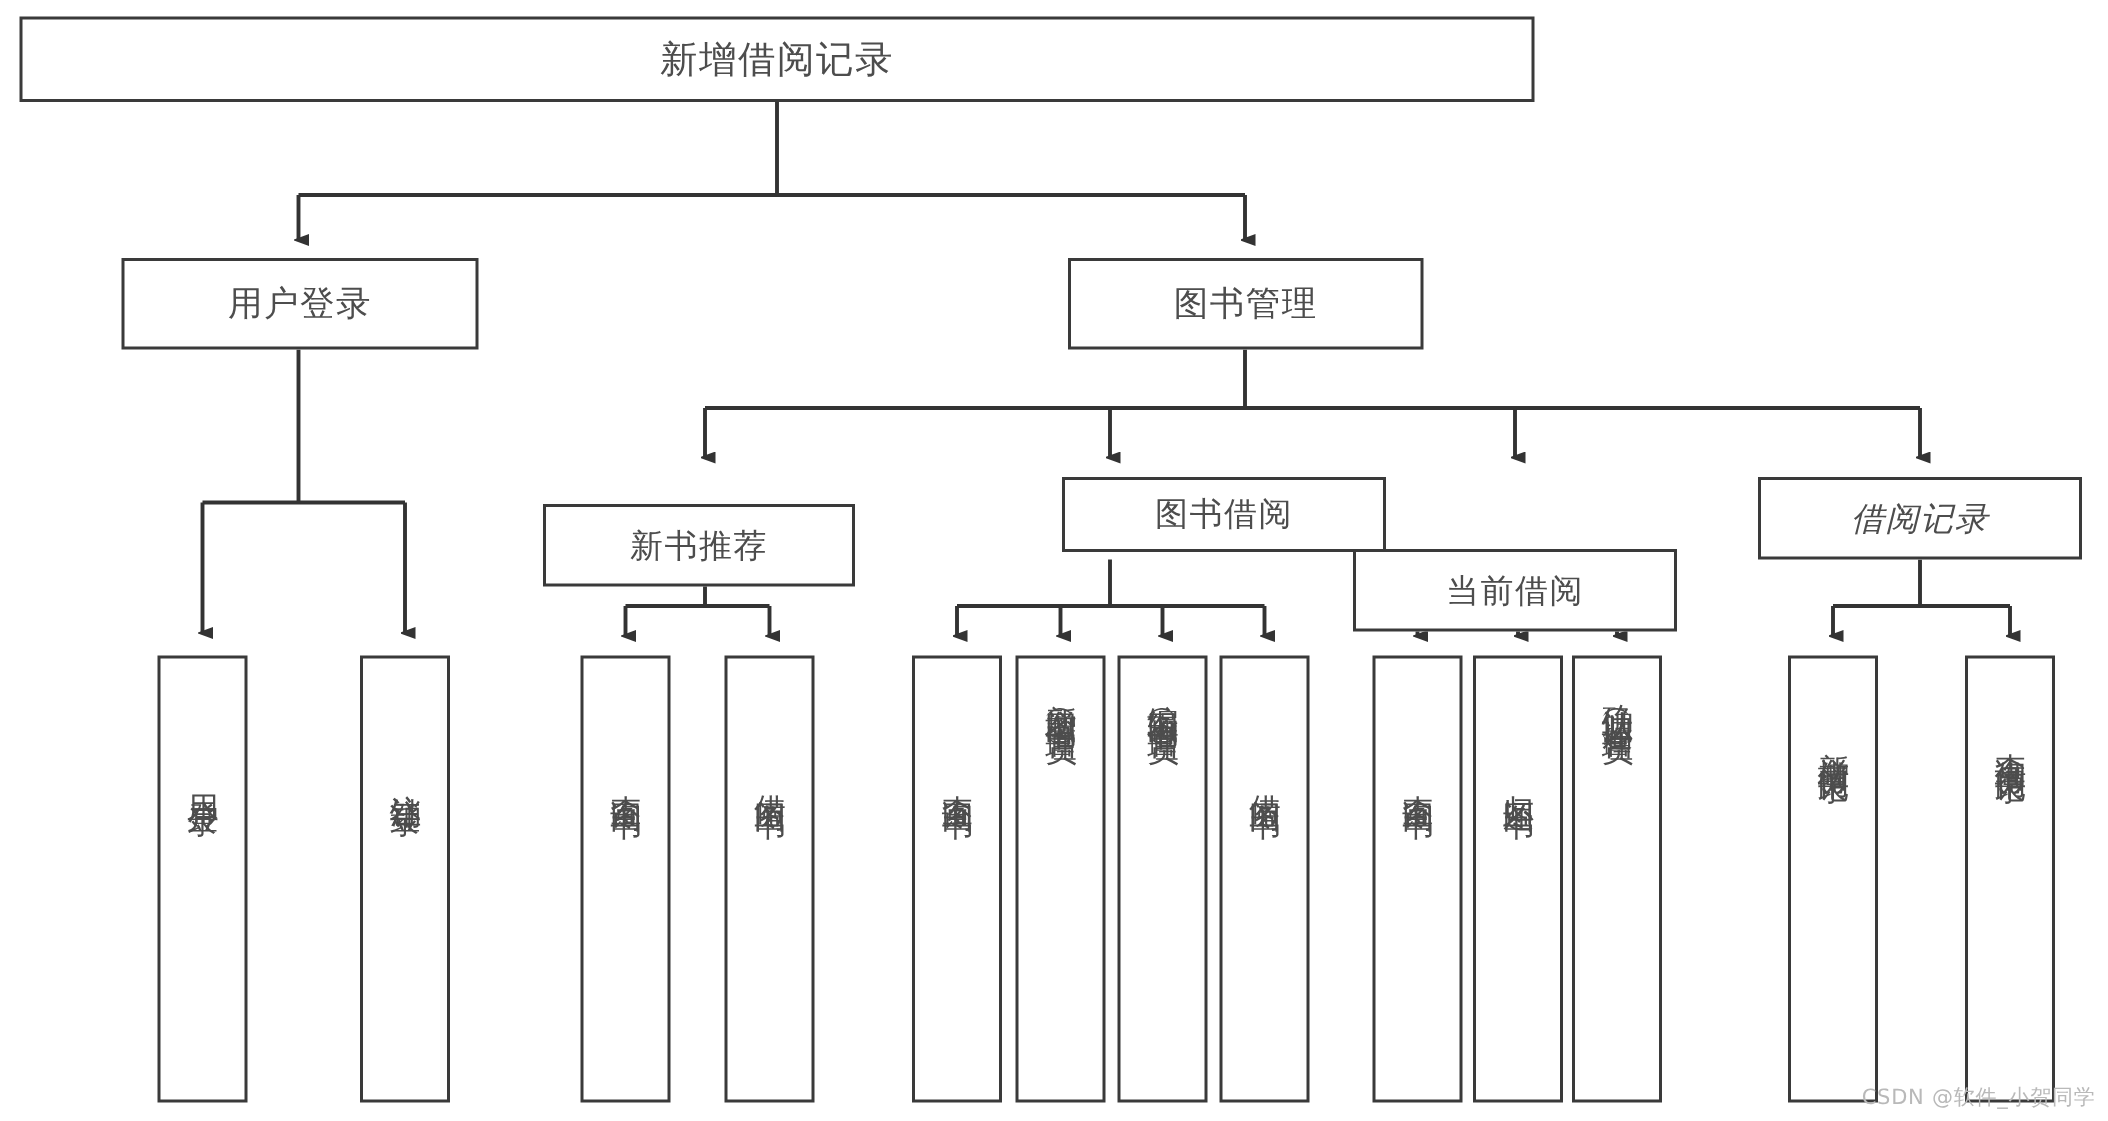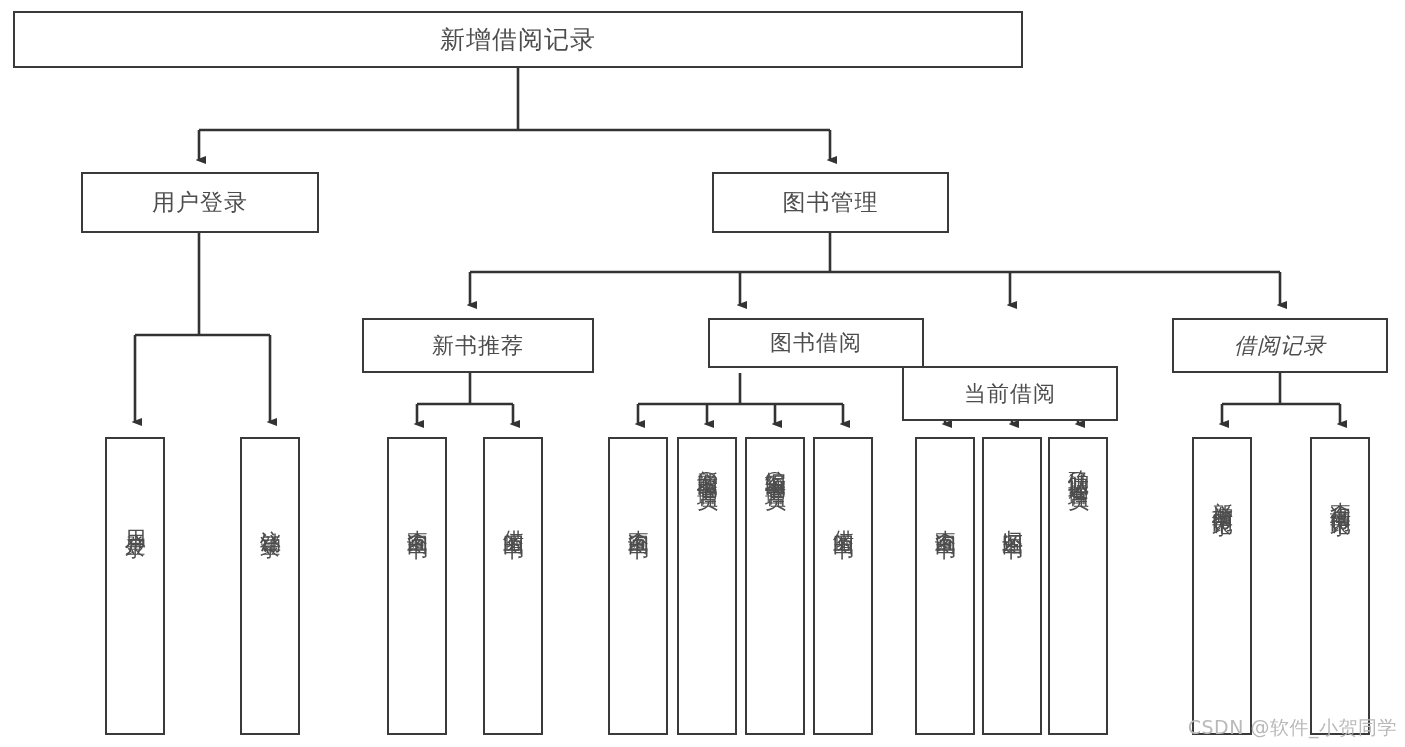--- a/index.html
+++ b/index.html
@@ -68,21 +68,21 @@
     padding-top: 2px;
   }
   .hlabel {
     white-space: nowrap;
     letter-spacing: 1px;
   }
   #watermark {
     position: absolute;
     right: 8px;
     bottom: 6px;
-    font-size: 19px;
+    font-size: 14px;
     color: #b9b9b9;
     letter-spacing: 0.5px;
     white-space: nowrap;
     z-index: 3;
   }
 </style>
 </head>
 <body>
 
 <div id="diagram-canvas">
@@ -142,21 +142,21 @@
   </div>
 
   <div class="node node-l1" style="left:81px; top:172px; width:238px; height:61px;">
     <span class="hlabel">用户登录</span>
   </div>
 
   <div class="node node-l1" style="left:712px; top:172px; width:237px; height:61px;">
     <span class="hlabel">图书管理</span>
   </div>
 
-  <div class="node node-l2" style="left:362px; top:318px; width:232px; height:55px;">
+  <div class="node node-l2" style="left:362px; top:336px; width:208px; height:55px;">
     <span class="hlabel">新书推荐</span>
   </div>
 
   <div class="node node-l2" style="left:664px; top:318px; width:216px; height:50px;margin-left:44px;">
     <span class="hlabel">图书借阅</span>
   </div>
 
   <div class="node node-l2" style="left:902px; top:318px; width:216px; height:55px;margin-top:48px;">
     <span class="hlabel">当前借阅</span>
   </div>

